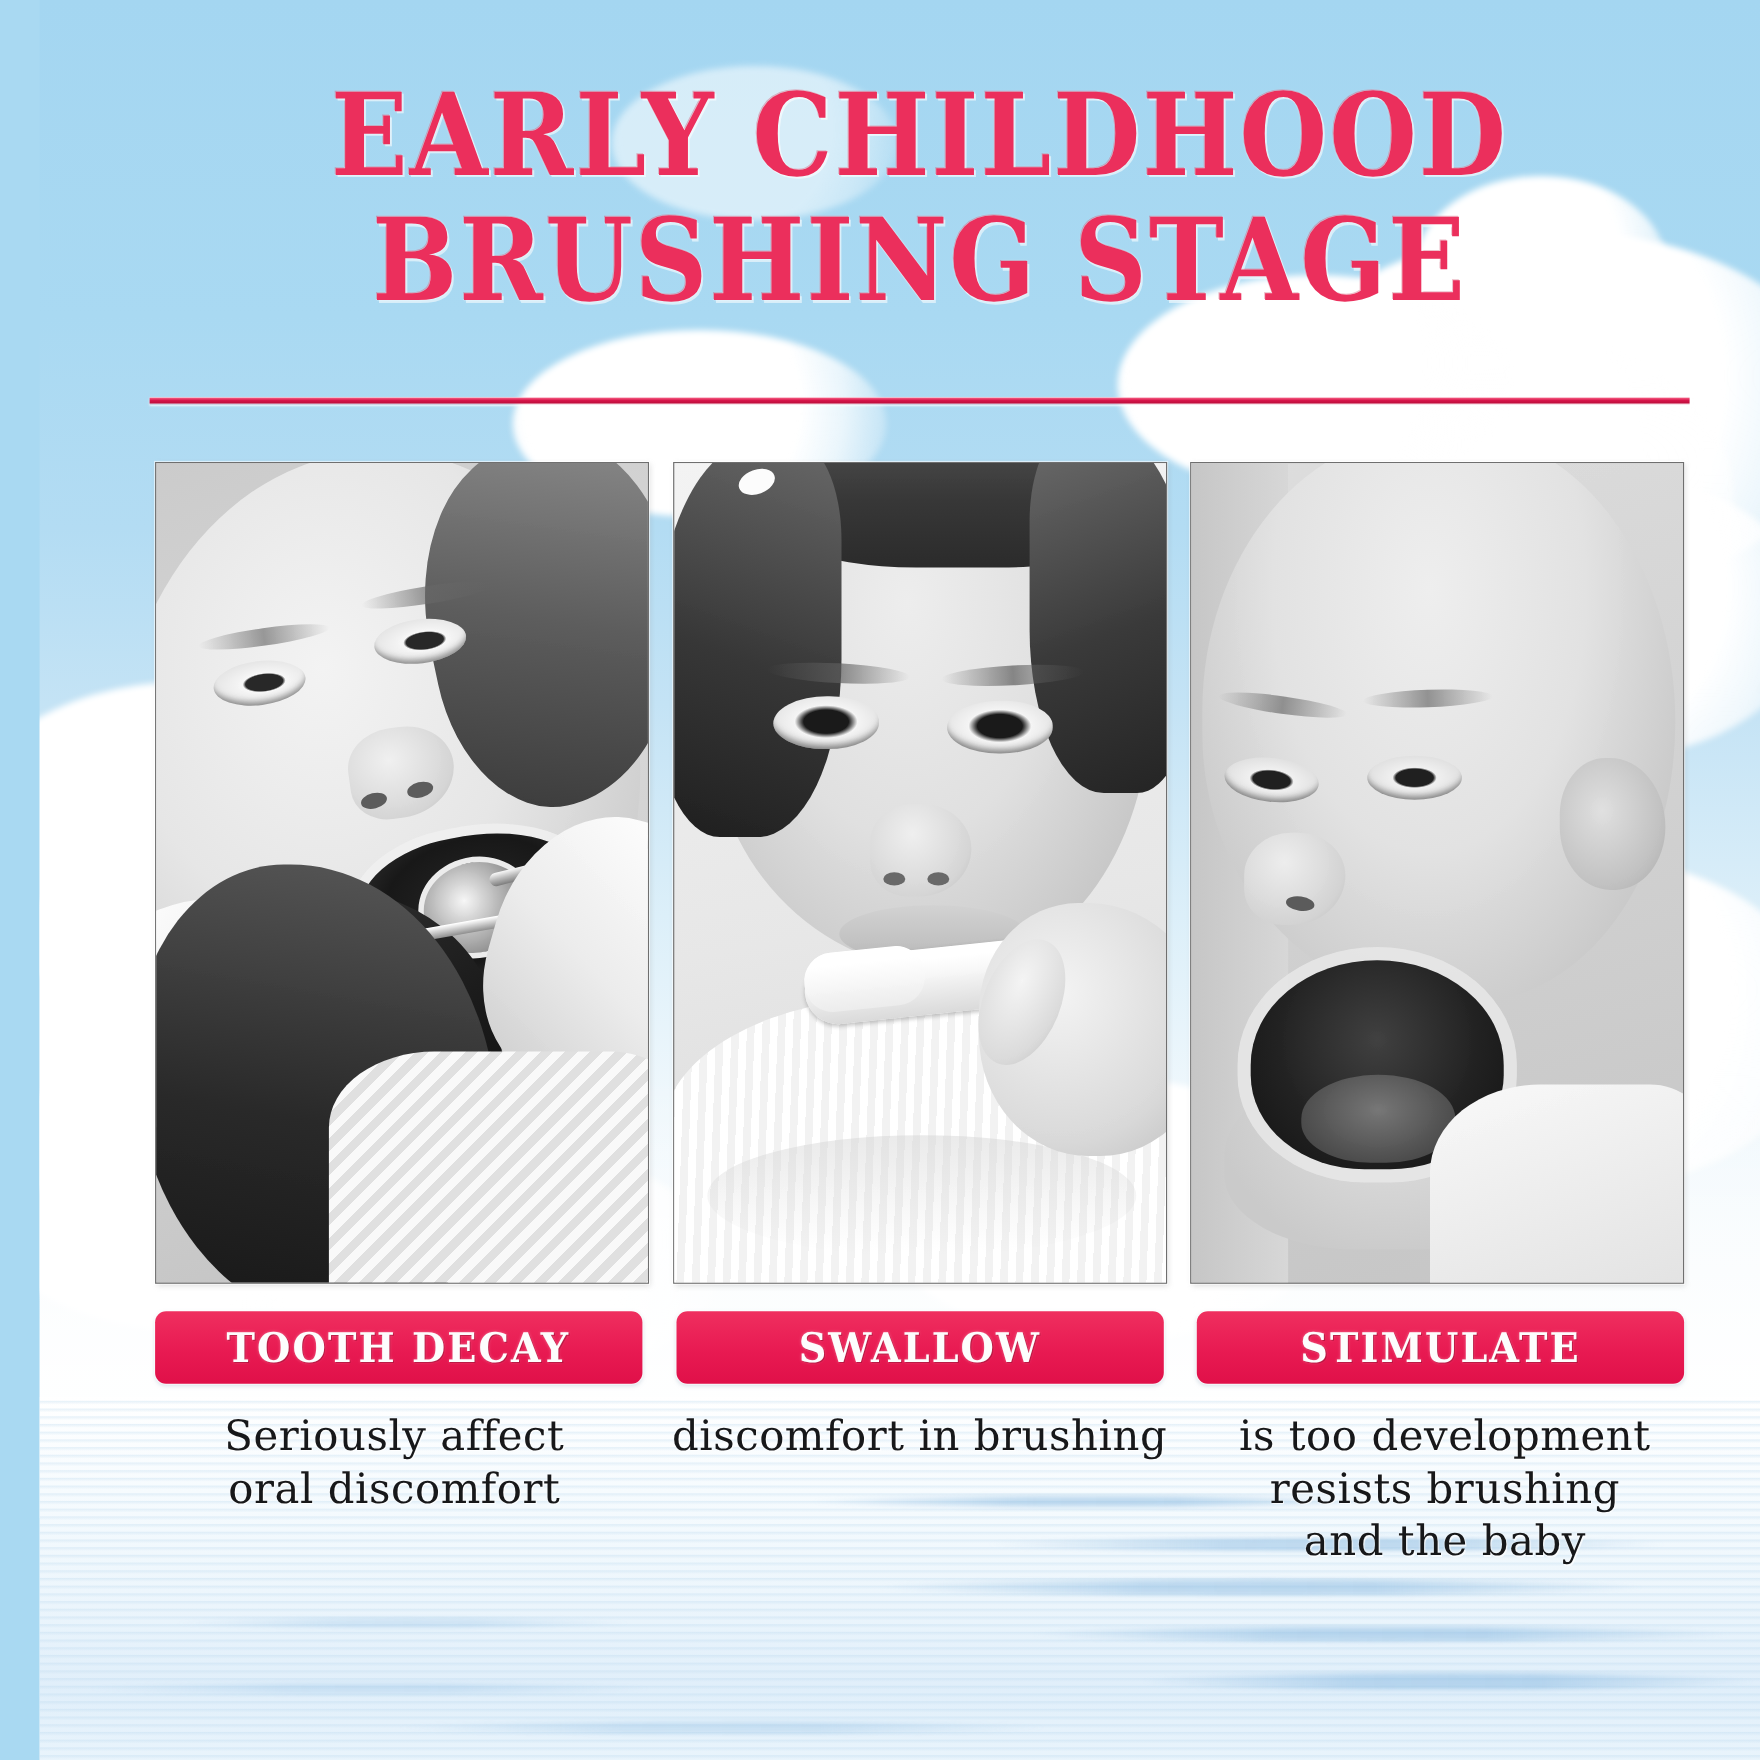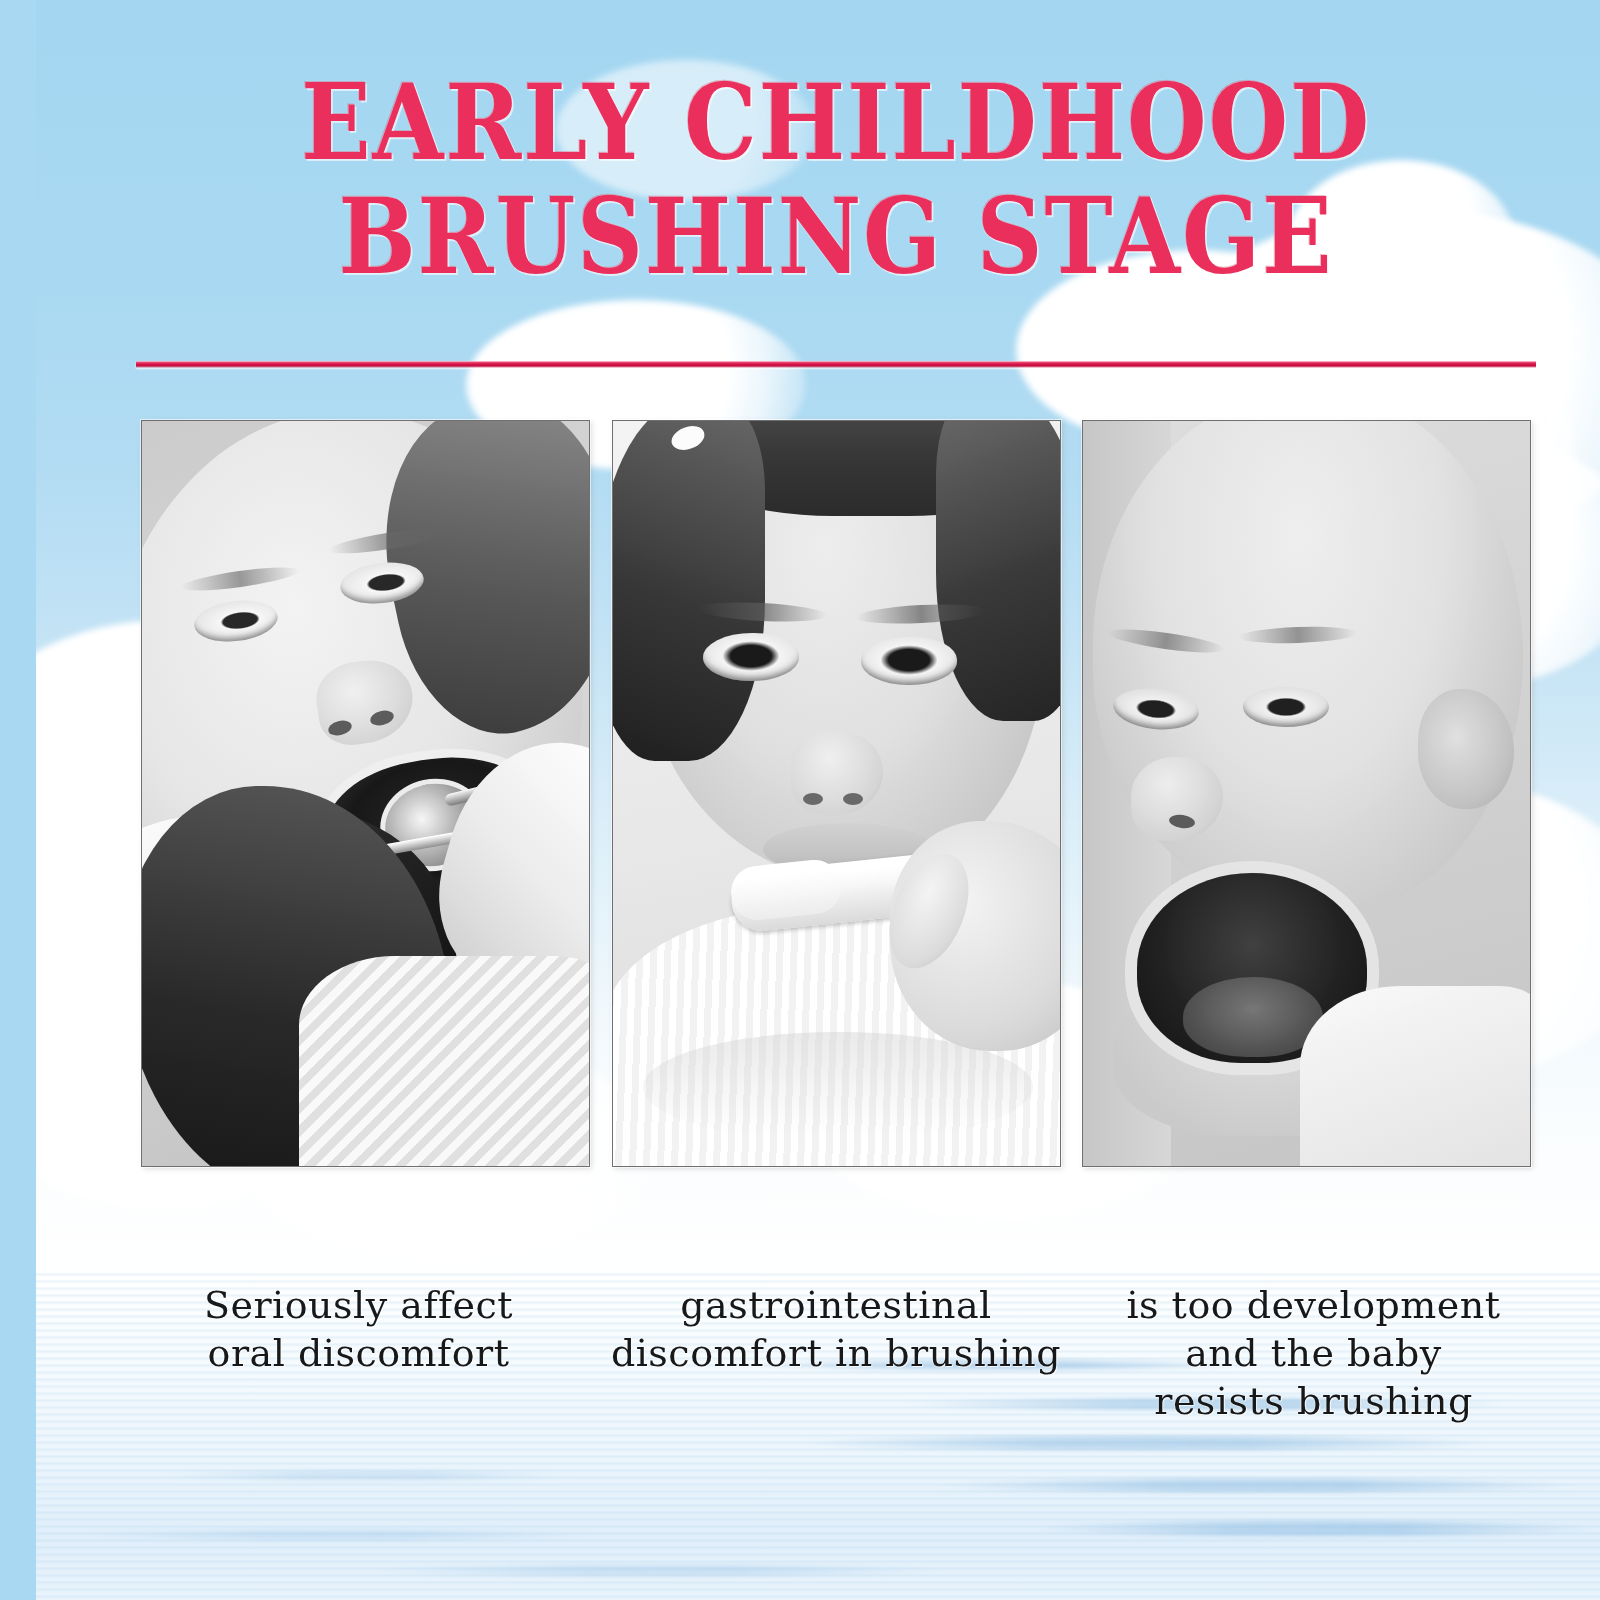--- a/index.html
+++ b/index.html
@@ -362,34 +362,44 @@
       <div class="p3-eye b"></div>
       <div class="p3-nose"></div>
       <div class="p3-nostril"></div>
       <div class="p3-chin"></div>
       <div class="p3-mouth"></div>
       <div class="p3-tongue"></div>
       <div class="p3-cloth"></div>
     </div>
   </div>
 
+  <div class="badge-row">
+    <div class="badge">
+      <span class="badge-text">TOOTH DECAY</span>
+    </div>
+    <div class="badge">
+      <span class="badge-text">SWALLOW</span>
+    </div>
+    <div class="badge">
+      <span class="badge-text">STIMULATE</span>
+    </div>
+  </div>
 
   <div class="caption-row">
     <div class="caption">
       <span class="ln">Seriously affect</span>
       <span class="ln">oral discomfort</span>
     </div>
     <div class="caption">
-      <span class="ln">gastrointestinal</span>
       <span class="ln">discomfort in brushing</span>
     </div>
     <div class="caption">
       <span class="ln">is too development</span>
+      <span class="ln">resists brushing</span>
       <span class="ln">and the baby</span>
-      <span class="ln">resists brushing</span>
     </div>
   </div>
 
   <div class="water"></div>
   <div class="water-streak" style="left:700px;bottom:230px;width:520px;height:10px;"></div>
   <div class="water-streak" style="left:860px;bottom:190px;width:620px;height:12px;"></div>
   <div class="water-streak" style="left:760px;bottom:150px;width:700px;height:14px;"></div>
   <div class="water-streak" style="left:900px;bottom:108px;width:640px;height:13px;"></div>
   <div class="water-streak" style="left:1000px;bottom:64px;width:560px;height:15px;"></div>
   <div class="water-streak" style="left:120px;bottom:120px;width:420px;height:9px;opacity:.55;"></div>

